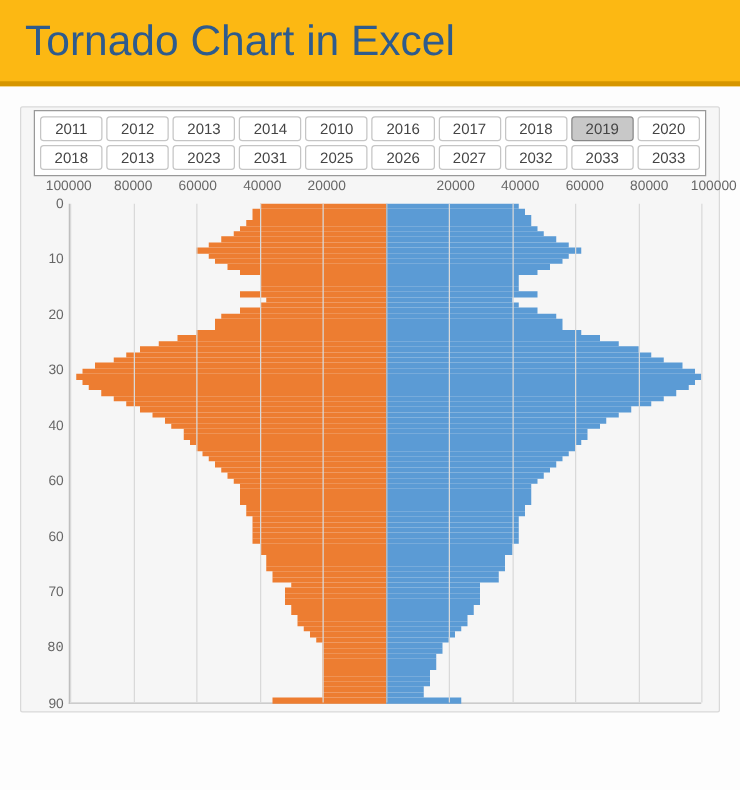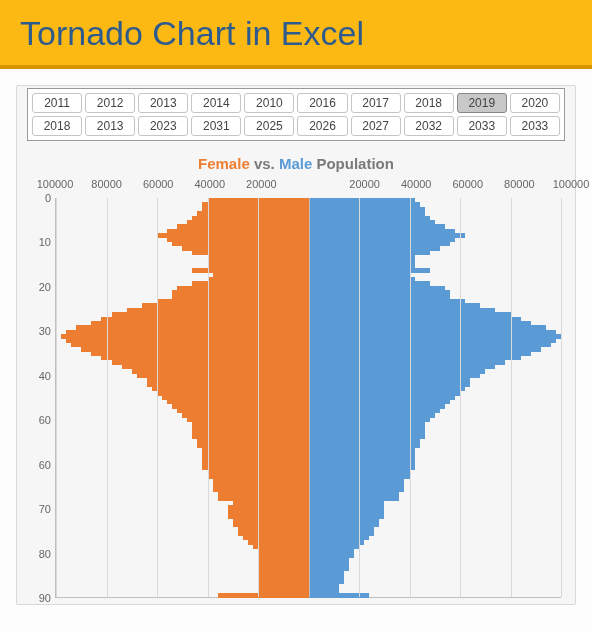--- a/index.html
+++ b/index.html
@@ -153,23 +153,20 @@
         <div class="year-btn">2031</div>
         <div class="year-btn">2025</div>
         <div class="year-btn">2026</div>
         <div class="year-btn">2027</div>
         <div class="year-btn">2032</div>
         <div class="year-btn">2033</div>
         <div class="year-btn">2033</div>
       </div>
   </div>
 
-  <div class="chart-title">
-    <span class="female">Female</span><span> vs. </span><span class="male">Male</span><span> Population</span>
-  </div>
 
   <div class="axis-top" id="axis-top">
       <span style="left: 24px;">100000</span>
       <span style="left: 75.6px;">80000</span>
       <span style="left: 127.2px;">60000</span>
       <span style="left: 178.8px;">40000</span>
       <span style="left: 230.4px;">20000</span>
       <span style="left: 333.6px;">20000</span>
       <span style="left: 385.2px;">40000</span>
       <span style="left: 436.8px;">60000</span>
@@ -180,21 +177,21 @@
   <div class="plot-wrap">
     <div class="yaxis" id="yaxis">
         <span style="top: 0px;">0</span>
         <span style="top: 44.4444px; margin-left: 20px;">10</span>
         <span style="top: 88.8889px;">20</span>
         <span style="top: 133.333px;">30</span>
         <span style="top: 177.778px;">40</span>
         <span style="top: 222.222px;">60</span>
         <span style="top: 266.667px;">60</span>
         <span style="top: 311.111px;">70</span>
-        <span style="top: 355.556px;">80</span>
+        <span style="top: 355.556px; font-family: Liberation Mono, monospace;">80</span>
         <span style="top: 400px;">90</span>
       </div>
     <div class="plot" id="plot">
       <div class="bars" id="bars">
           <div class="age-row">
             <div class="left">
               <div class="bar-f" style="width: 40%;"></div>
             </div>
             <div class="right">
               <div class="bar-m" style="width: 42%;"></div>

